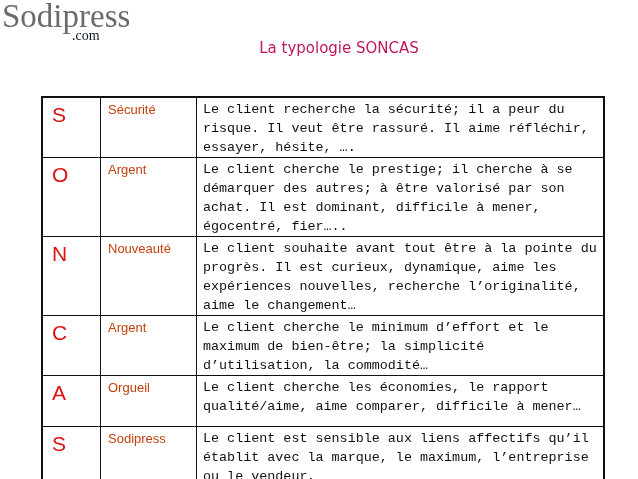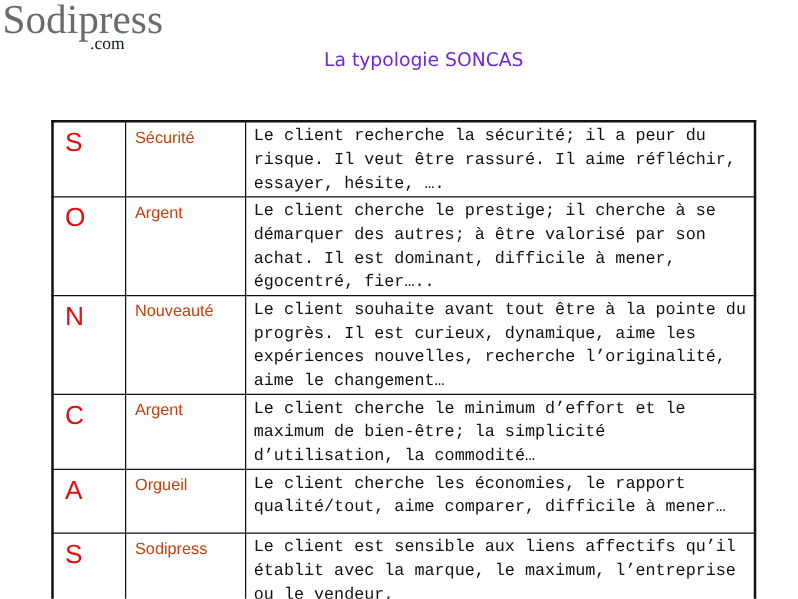--- a/index.html
+++ b/index.html
@@ -14,21 +14,21 @@
   }
   .logo-sub {
     position:absolute; left:72px; top:28px;
     font-family: "Liberation Serif", serif;
     color:#0f172a; font-size:14px; line-height:16px;
   }
   .title {
     position:absolute; left:0; width:638px; top:38px;
     text-align:center; padding-left:40px; box-sizing:border-box;
     font-family: "DejaVu Sans", sans-serif;
-    color:#6d28d9; font-size:15px; line-height:20px;
+    color:#be185d; font-size:15px; line-height:20px;
   }
   table.soncas {
     position:absolute; left:41px; top:96px;
     width:564px; border-collapse:collapse;
     border:2px solid #111;
   }
   table.soncas td {
     border:1px solid #111; vertical-align:top; padding:0;
   }
   td.letter {
@@ -77,21 +77,21 @@
       <td class="desc">Le client souhaite avant tout être à la pointe du progrès. Il est curieux, dynamique, aime les expériences nouvelles, recherche l’originalité, aime le changement…</td>
     </tr>
     <tr class="r3">
       <td class="letter">C</td>
       <td class="name">Argent</td>
       <td class="desc">Le client cherche le minimum d’effort et le maximum de bien-être; la simplicité d’utilisation, la commodité…</td>
     </tr>
     <tr class="r4">
       <td class="letter">A</td>
       <td class="name">Orgueil</td>
-      <td class="desc">Le client cherche les économies, le rapport qualité/tout, aime comparer, difficile à mener…</td>
+      <td class="desc">Le client cherche les économies, le rapport qualité/aime, aime comparer, difficile à mener…</td>
     </tr>
     <tr class="r5">
       <td class="letter">S</td>
       <td class="name">Sodipress</td>
       <td class="desc">Le client est sensible aux liens affectifs qu’il établit avec la marque, le maximum, l’entreprise ou le vendeur,</td>
     </tr>
   </tbody>
 </table>
 
 </body></html>

